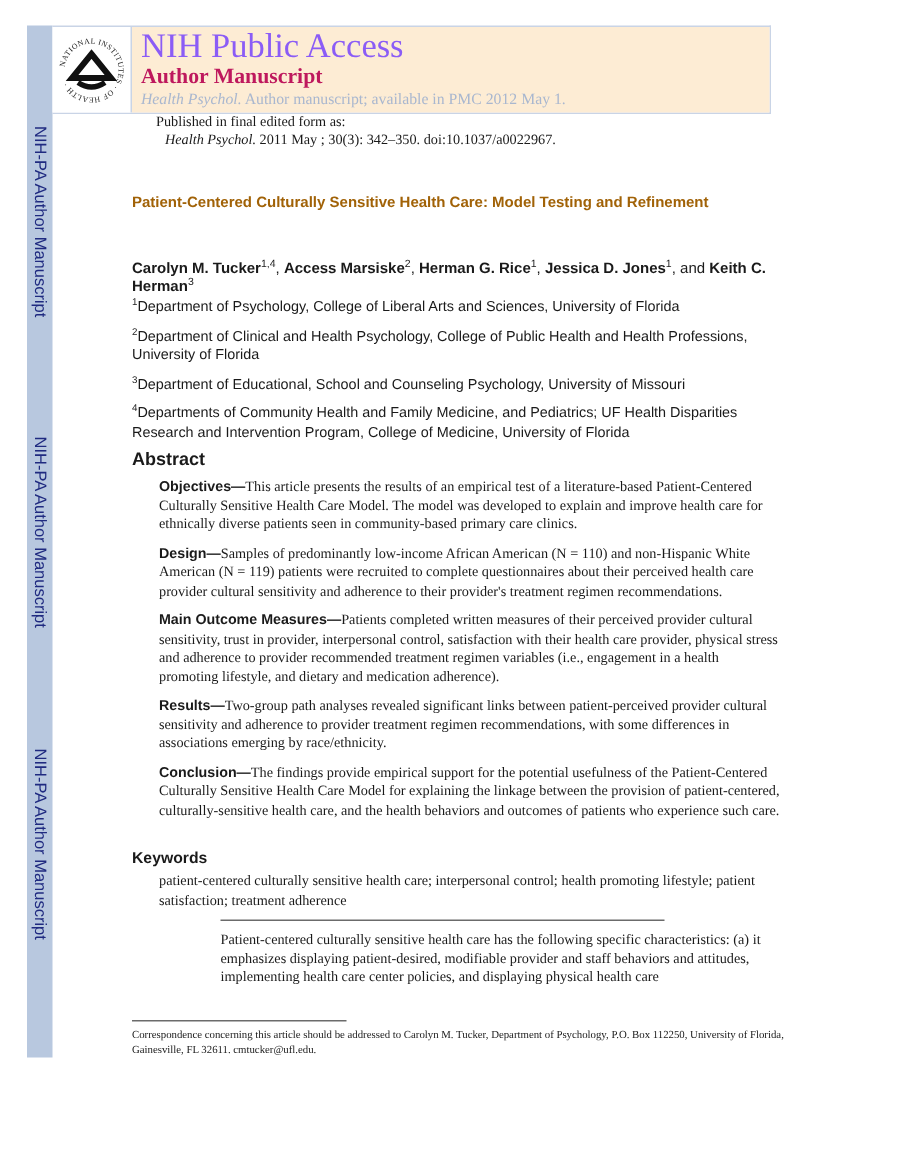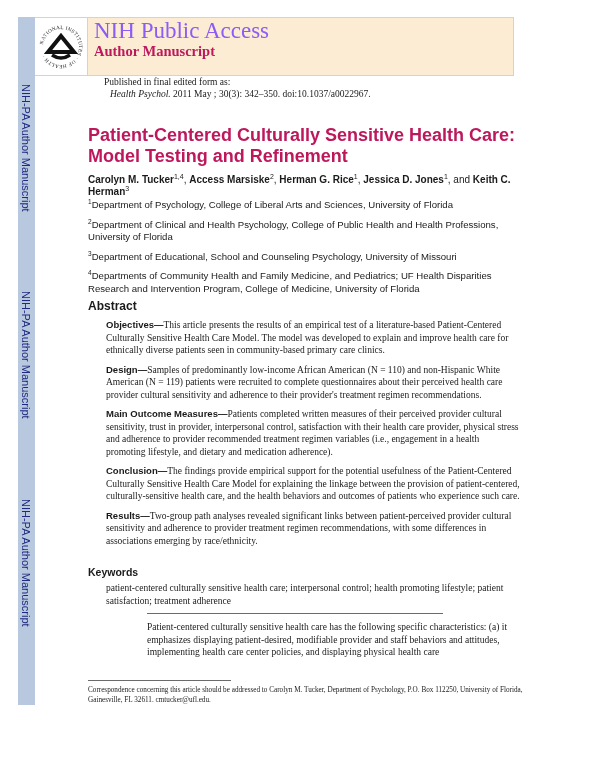--- a/index.html
+++ b/index.html
@@ -13,21 +13,21 @@
     .logo-box { width: 52px; height: 57px; background: #ffffff; border-right: 1px solid #c9d4e6; display: flex; align-items: center; justify-content: center; }
     .header-main { flex: 1; background: #fdecd4; padding-left: 6px; }
     .nih-title { font-family: "Liberation Serif", serif; font-size: 23px; line-height: 24px; margin-top: 1px; color: #8b5cf6; }
     .author-ms { font-family: "Liberation Serif", serif; font-weight: bold; font-size: 14.5px; line-height: 16px; color: #be185d; }
     .avail { font-family: "Liberation Serif", serif; font-size: 10.5px; line-height: 14px; color: #a9b7cf; margin-top: 1px; }
     .avail i { font-style: italic; }
 
     .published { position: absolute; left: 104px; top: 76px; font-size: 9.5px; line-height: 12px; }
     .published .cite { padding-left: 6px; }
 
-    .title { position: absolute; left: 88px; top: 125px; width: 440px; font-family: "Liberation Sans", sans-serif; font-weight: bold; font-size: 18px; line-height: 21px; color: #be185d; }
+    .title { position: absolute; left: 88px; top: 125px; width: 440px; font-family: "Liberation Sans", sans-serif; font-weight: bold; font-size: 10px; line-height: 21px; color: #a16207; }
 
     .authors { position: absolute; left: 88px; top: 174px; width: 440px; font-family: "Liberation Sans", sans-serif; font-size: 10px; line-height: 12px; }
     .authors b { font-weight: bold; }
     .authors sup { font-size: 7px; vertical-align: 4px; line-height: 0; }
 
     .affils { position: absolute; left: 88px; top: 199px; width: 440px; font-family: "Liberation Sans", sans-serif; font-size: 9.6px; line-height: 12.5px; }
     .affil { margin-bottom: 7px; }
     .affil sup { font-size: 6.5px; vertical-align: 4px; line-height: 0; }
 
     .abstract-head { position: absolute; left: 88px; top: 299px; font-family: "Liberation Sans", sans-serif; font-weight: bold; font-size: 12px; }
@@ -69,20 +69,21 @@
       <text font-size="5.2" font-family="Liberation Serif, serif" fill="#222" letter-spacing="0.3">
         <textPath href="#circ" startOffset="2%">NATIONAL INSTITUTES · OF HEALTH ·</textPath>
       </text>
       <polygon points="24,13 37,29 11,29" fill="none" stroke="#111" stroke-width="4"></polygon>
       <path d="M15,32 Q24,38 33,32" fill="none" stroke="#111" stroke-width="3.5"></path>
     </svg>
   </div>
   <div class="header-main">
     <div class="nih-title">NIH Public Access</div>
     <div class="author-ms">Author Manuscript</div>
+    <div class="avail"><i>Health Psychol.</i> <span>Author manuscript; available in PMC 2012 May 1.</span></div>
   </div>
 </div>
 
 <div class="published">
   <div>Published in final edited form as:</div>
   <div class="cite"><i>Health Psychol.</i> <span>2011 May ; 30(3): 342–350. doi:10.1037/a0022967.</span></div>
 </div>
 
 <div class="title">Patient-Centered Culturally Sensitive Health Care: Model Testing and Refinement</div>
 
@@ -95,22 +96,22 @@
   <div class="affil"><sup>2</sup><span>Department of Clinical and Health Psychology, College of Public Health and Health Professions, University of Florida</span></div>
   <div class="affil"><sup>3</sup><span>Department of Educational, School and Counseling Psychology, University of Missouri</span></div>
   <div class="affil"><sup>4</sup><span>Departments of Community Health and Family Medicine, and Pediatrics; UF Health Disparities Research and Intervention Program, College of Medicine, University of Florida</span></div>
 </div>
 
 <div class="abstract-head">Abstract</div>
 <div class="abstract">
   <div class="abs-para"><span class="abs-label">Objectives—</span><span>This article presents the results of an empirical test of a literature-based Patient-Centered Culturally Sensitive Health Care Model. The model was developed to explain and improve health care for ethnically diverse patients seen in community-based primary care clinics.</span></div>
   <div class="abs-para"><span class="abs-label">Design—</span><span>Samples of predominantly low-income African American (N = 110) and non-Hispanic White American (N = 119) patients were recruited to complete questionnaires about their perceived health care provider cultural sensitivity and adherence to their provider's treatment regimen recommendations.</span></div>
   <div class="abs-para"><span class="abs-label">Main Outcome Measures—</span><span>Patients completed written measures of their perceived provider cultural sensitivity, trust in provider, interpersonal control, satisfaction with their health care provider, physical stress and adherence to provider recommended treatment regimen variables (i.e., engagement in a health promoting lifestyle, and dietary and medication adherence).</span></div>
+  <div class="abs-para"><span class="abs-label">Results—</span><span>Two-group path analyses revealed significant links between patient-perceived provider cultural sensitivity and adherence to provider treatment regimen recommendations, with some differences in associations emerging by race/ethnicity.</span></div>
   <div class="abs-para"><span class="abs-label">Conclusion—</span><span>The findings provide empirical support for the potential usefulness of the Patient-Centered Culturally Sensitive Health Care Model for explaining the linkage between the provision of patient-centered, culturally-sensitive health care, and the health behaviors and outcomes of patients who experience such care.</span></div>
-  <div class="abs-para"><span class="abs-label">Results—</span><span>Two-group path analyses revealed significant links between patient-perceived provider cultural sensitivity and adherence to provider treatment regimen recommendations, with some differences in associations emerging by race/ethnicity.</span></div>
 </div>
 
 <div class="keywords-head">Keywords</div>
 <div class="keywords">patient-centered culturally sensitive health care; interpersonal control; health promoting lifestyle; patient satisfaction; treatment adherence</div>
 
 <div class="sep"></div>
 
 <div class="body-text">Patient-centered culturally sensitive health care has the following specific characteristics: (a) it emphasizes displaying patient-desired, modifiable provider and staff behaviors and attitudes, implementing health care center policies, and displaying physical health care</div>
 
 <div class="foot-rule"></div>

